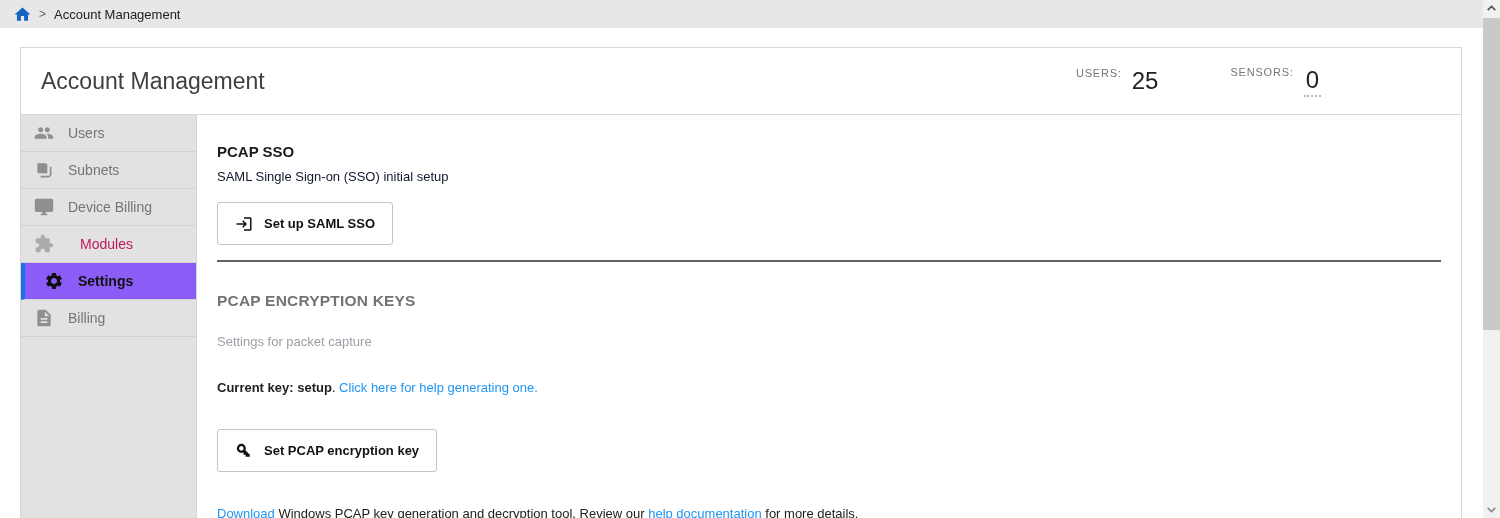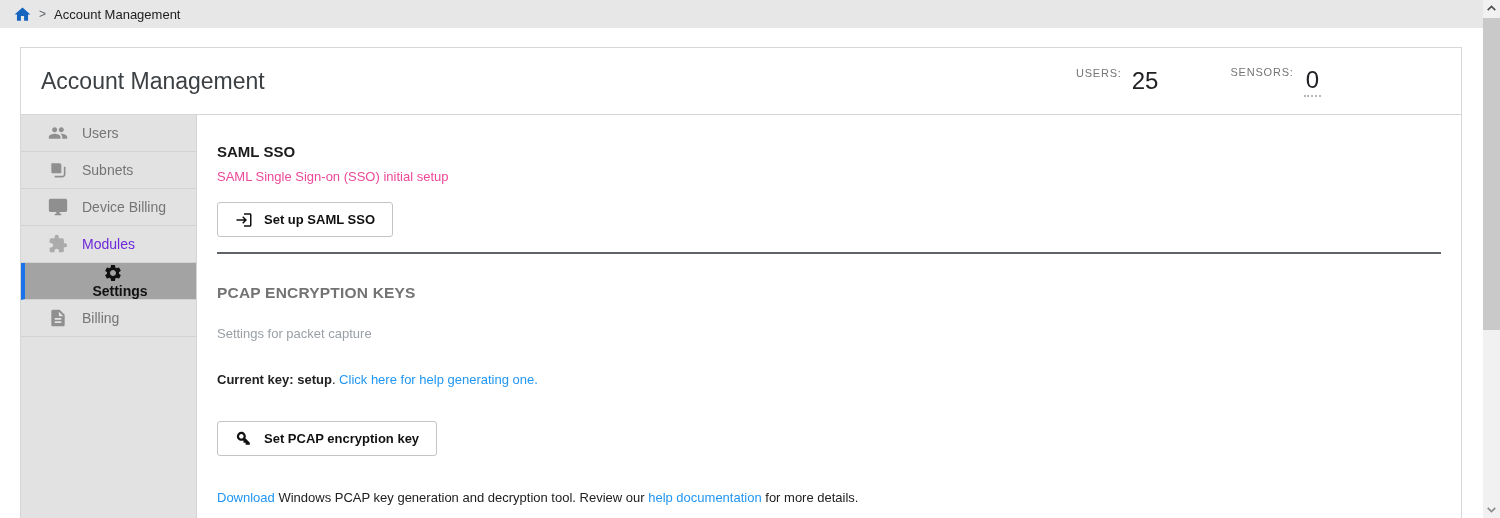--- a/index.html
+++ b/index.html
@@ -35,44 +35,44 @@
   .page-title { font-size:23px; color:#3c4043; font-weight:400; flex:1 1 auto; }
   .stat { display:flex; align-items:flex-start; margin-left:72px; }
   .stat-label { font-size:11px; color:#757575; letter-spacing:0.8px; margin-right:10px; }
   .stat-value { font-size:24px; color:#202124; }
   .stat-value.dotted { border-bottom:2px dotted #b9b9b9; padding:0 2px 1px; }
 
   
   .card-body { display:flex; height:532px; }
   .sidebar { width:176px; background:#e2e2e2; border-right:1px solid #d4d4d4; flex:none; }
   .nav-item {
-    height:37px; display:flex; align-items:center; padding-left:27px;
+    height:37px; display:flex; align-items:center; padding-left:13px;
     border-bottom:1px solid #d2d2d2; cursor:pointer; color:#757575; font-size:14px;
   }
   .nav-item .nav-icon { width:20px; height:20px; margin-right:14px; display:inline-flex; flex:none; }
   .nav-item .nav-icon svg { fill:#8f8f8f; }
   .nav-item.dim .nav-icon svg { fill:#ababab; }
-  .nav-item.dim { color:#6d28d9; }
+  .nav-item.dim { color:#be185d;gap:12px; }
   .nav-item.active {
-    background:#a3a3a3; border-left:4px solid #1a73e8; padding-left:19px;
-    color:#111; font-weight:bold;flex-direction:column;
+    background:#8b5cf6; border-left:4px solid #1a73e8; padding-left:19px;
+    color:#111; font-weight:bold;
   }
   .nav-item.active .nav-icon svg { fill:#111; }
 
   .content { flex:1 1 auto; padding:28px 20px 0 20px; }
 
   .sec-title { font-size:15px; font-weight:bold; color:#1b1b1b; }
-  .sec-sub { font-size:13px; color:#ec4899; margin-top:9px; }
+  .sec-sub { font-size:13px; color:#0f172a; margin-top:9px; }
   .sec-title-caps { font-size:15.5px; font-weight:700; color:#737373; letter-spacing:0.2px; margin-top:30px; }
   .sec-sub-gray { font-size:13px; color:#9aa0a6; margin-top:24px; }
 
   .btn {
     margin-top:18px; display:inline-flex; align-items:center; gap:11px;
     background:#fff; border:1px solid #c4c4c4; border-radius:3px;
-    padding:0 17px; height:35px; font-size:13px; font-weight:bold; color:#111;
+    padding:0 17px; height:43px; font-size:13px; font-weight:bold; color:#111;
     font-family:"Liberation Sans", sans-serif; cursor:pointer;
   }
   .btn svg { flex:none; }
 
   .divider { border:none; border-top:2px solid #5f6368; margin-top:15px; }
   .divider2 { border:none; border-top:2px solid #5f6368; margin-top:36px; }
 
   .keyline { margin-top:31px; font-size:13px; color:#212121; }
   .keyline b { font-weight:bold; }
   a.link { color:#2196f3; text-decoration:none; cursor:pointer; }
@@ -161,21 +161,21 @@
               <path d="M14 2H6c-1.1 0-2 .9-2 2v16c0 1.1.9 2 2 2h12c1.1 0 2-.9 2-2V8l-6-6zm-1 2.5L18.5 10H13V4.5zM8 12h8v2H8v-2zm0 4h8v2H8v-2z"></path>
             </svg>
         </span>
         <span>Billing</span>
       </div>
 
     </div>
 
     <div class="content">
 
-      <div class="sec-title">SAML SSO</div>
+      <div class="sec-title">PCAP SSO</div>
       <div class="sec-sub">SAML Single Sign-on (SSO) initial setup</div>
 
       <button class="btn">
         <svg viewBox="0 0 24 24" width="18" height="18" fill="#111">
             <path d="M11 7 9.6 8.4l2.6 2.6H2v2h10.2l-2.6 2.6L11 17l5-5-5-5zm9 12h-8v2h8c1.1 0 2-.9 2-2V5c0-1.1-.9-2-2-2h-8v2h8v14z"></path>
           </svg>
         <span>Set up SAML SSO</span>
       </button>
 
       <hr class="divider">

